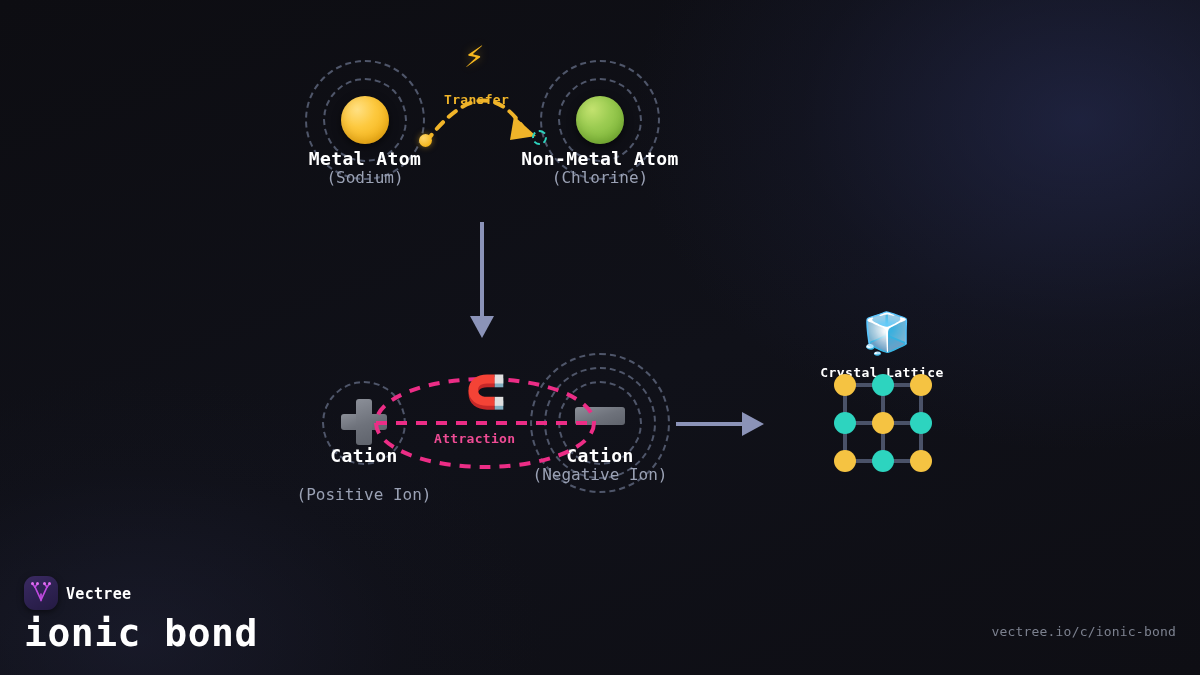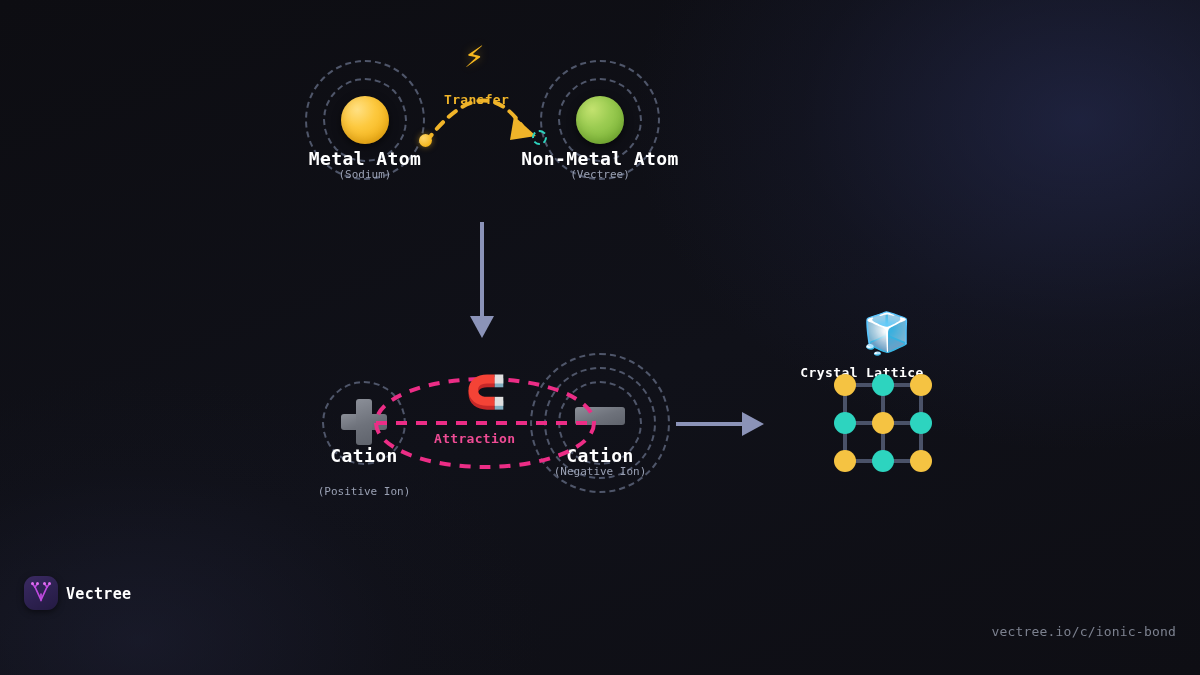--- a/index.html
+++ b/index.html
@@ -49,21 +49,21 @@
     color:#ffffff;
     font-size:18px;
     font-weight:700;
     letter-spacing:.4px;
     white-space:nowrap;
   }
   .node-sub {
     position:absolute;
     text-align:center;
     color:#9aa1b4;
-    font-size:11px;
+    font-size:16px;
     white-space:nowrap;
   }
 
   
   .bolt {
     position:absolute;
     font-size:34px;
     line-height:1;
     color:#f5b71f;
     text-shadow:0 0 10px rgba(245,183,31,.35);
@@ -162,21 +162,21 @@
     <div class="nodecore sphere-yellow" style="left:341px; top:96px; width:48px; height:48px;"></div>
     <div class="node-label" style="left:265px; top:148px; width:200px;">Metal Atom</div>
     <div class="node-sub" style="left:265px; top:168px; width:200px;">(Sodium)</div>
   </div>
 
   <div>
     <div class="ring" style="left:540px; top:60px; width:120px; height:120px;"></div>
     <div class="ring" style="left:558px; top:78px; width:84px; height:84px;"></div>
     <div class="nodecore sphere-green" style="left:576px; top:96px; width:48px; height:48px;"></div>
     <div class="node-label" style="left:500px; top:148px; width:200px;">Non-Metal Atom</div>
-    <div class="node-sub" style="left:500px; top:168px; width:200px;">(Vectree)</div>
+    <div class="node-sub" style="left:500px; top:168px; width:200px;">(Chlorine)</div>
   </div>
 
   <svg class="abs" style="left:410px; top:60px; width:150px; height:100px;" viewBox="0 0 150 100">
     <path d="M 16 82 Q 72 8 112 66" fill="none" stroke="#f0b429" stroke-width="4" stroke-dasharray="9 8" stroke-linecap="round"></path>
     <polygon points="104,56 126,76 100,80" fill="#f0b429"></polygon>
   </svg>
   <div class="bolt" style="left:464px; top:38px;">⚡</div>
   <div class="transfer-label" style="left:444px; top:92px;">Transfer</div>
   <div class="electron-dot" style="left:419px; top:134px;"></div>
   <div class="electron-hole" style="left:532px; top:130px;"></div>
@@ -214,21 +214,21 @@
   <div class="magnet" style="left:466px; top:376px;">🧲</div>
   <div class="attract-label" style="left:434px; top:431px;">Attraction</div>
 
   <svg class="abs" style="left:676px; top:408px; width:90px; height:32px;" viewBox="0 0 90 32">
     <line x1="0" y1="16" x2="68" y2="16" stroke="#8b93b8" stroke-width="4"></line>
     <polygon points="66,4 66,28 88,16" fill="#8b93b8"></polygon>
   </svg>
 
   <div>
     <div class="cube" style="left:862px; top:313px;">🧊</div>
-    <div class="lattice-title" style="left:762px; top:365px; width:200px;">Crystal Lattice</div>
+    <div class="lattice-title" style="left:782px; top:365px; width:200px;">Crystal Lattice</div>
 
     <svg class="abs" style="left:830px; top:370px; width:106px; height:106px;" viewBox="0 0 106 106">
 
       <g stroke="#4a5268" stroke-width="4">
         <line x1="15" y1="15" x2="91" y2="15"></line>
         <line x1="15" y1="53" x2="91" y2="53"></line>
         <line x1="15" y1="91" x2="91" y2="91"></line>
         <line x1="15" y1="15" x2="15" y2="91"></line>
         <line x1="53" y1="15" x2="53" y2="91"></line>
         <line x1="91" y1="15" x2="91" y2="91"></line>
@@ -260,15 +260,16 @@
       </g>
       <g fill="#e06ff0">
         <circle cx="8.5" cy="7.6" r="1.5"></circle>
         <circle cx="13.5" cy="7.6" r="1.5"></circle>
         <circle cx="20.5" cy="7.6" r="1.5"></circle>
         <circle cx="25.5" cy="7.6" r="1.5"></circle>
       </g>
     </svg>
   </div>
   <div class="brand-name" style="left:66px; top:585px;">Vectree</div>
+  <div class="page-title" style="left:24px; top:611px;">ionic bond</div>
   <div class="page-url" style="right:24px; top:624px;">vectree.io/c/ionic-bond</div>
 
 </div>
 
 </body></html>

